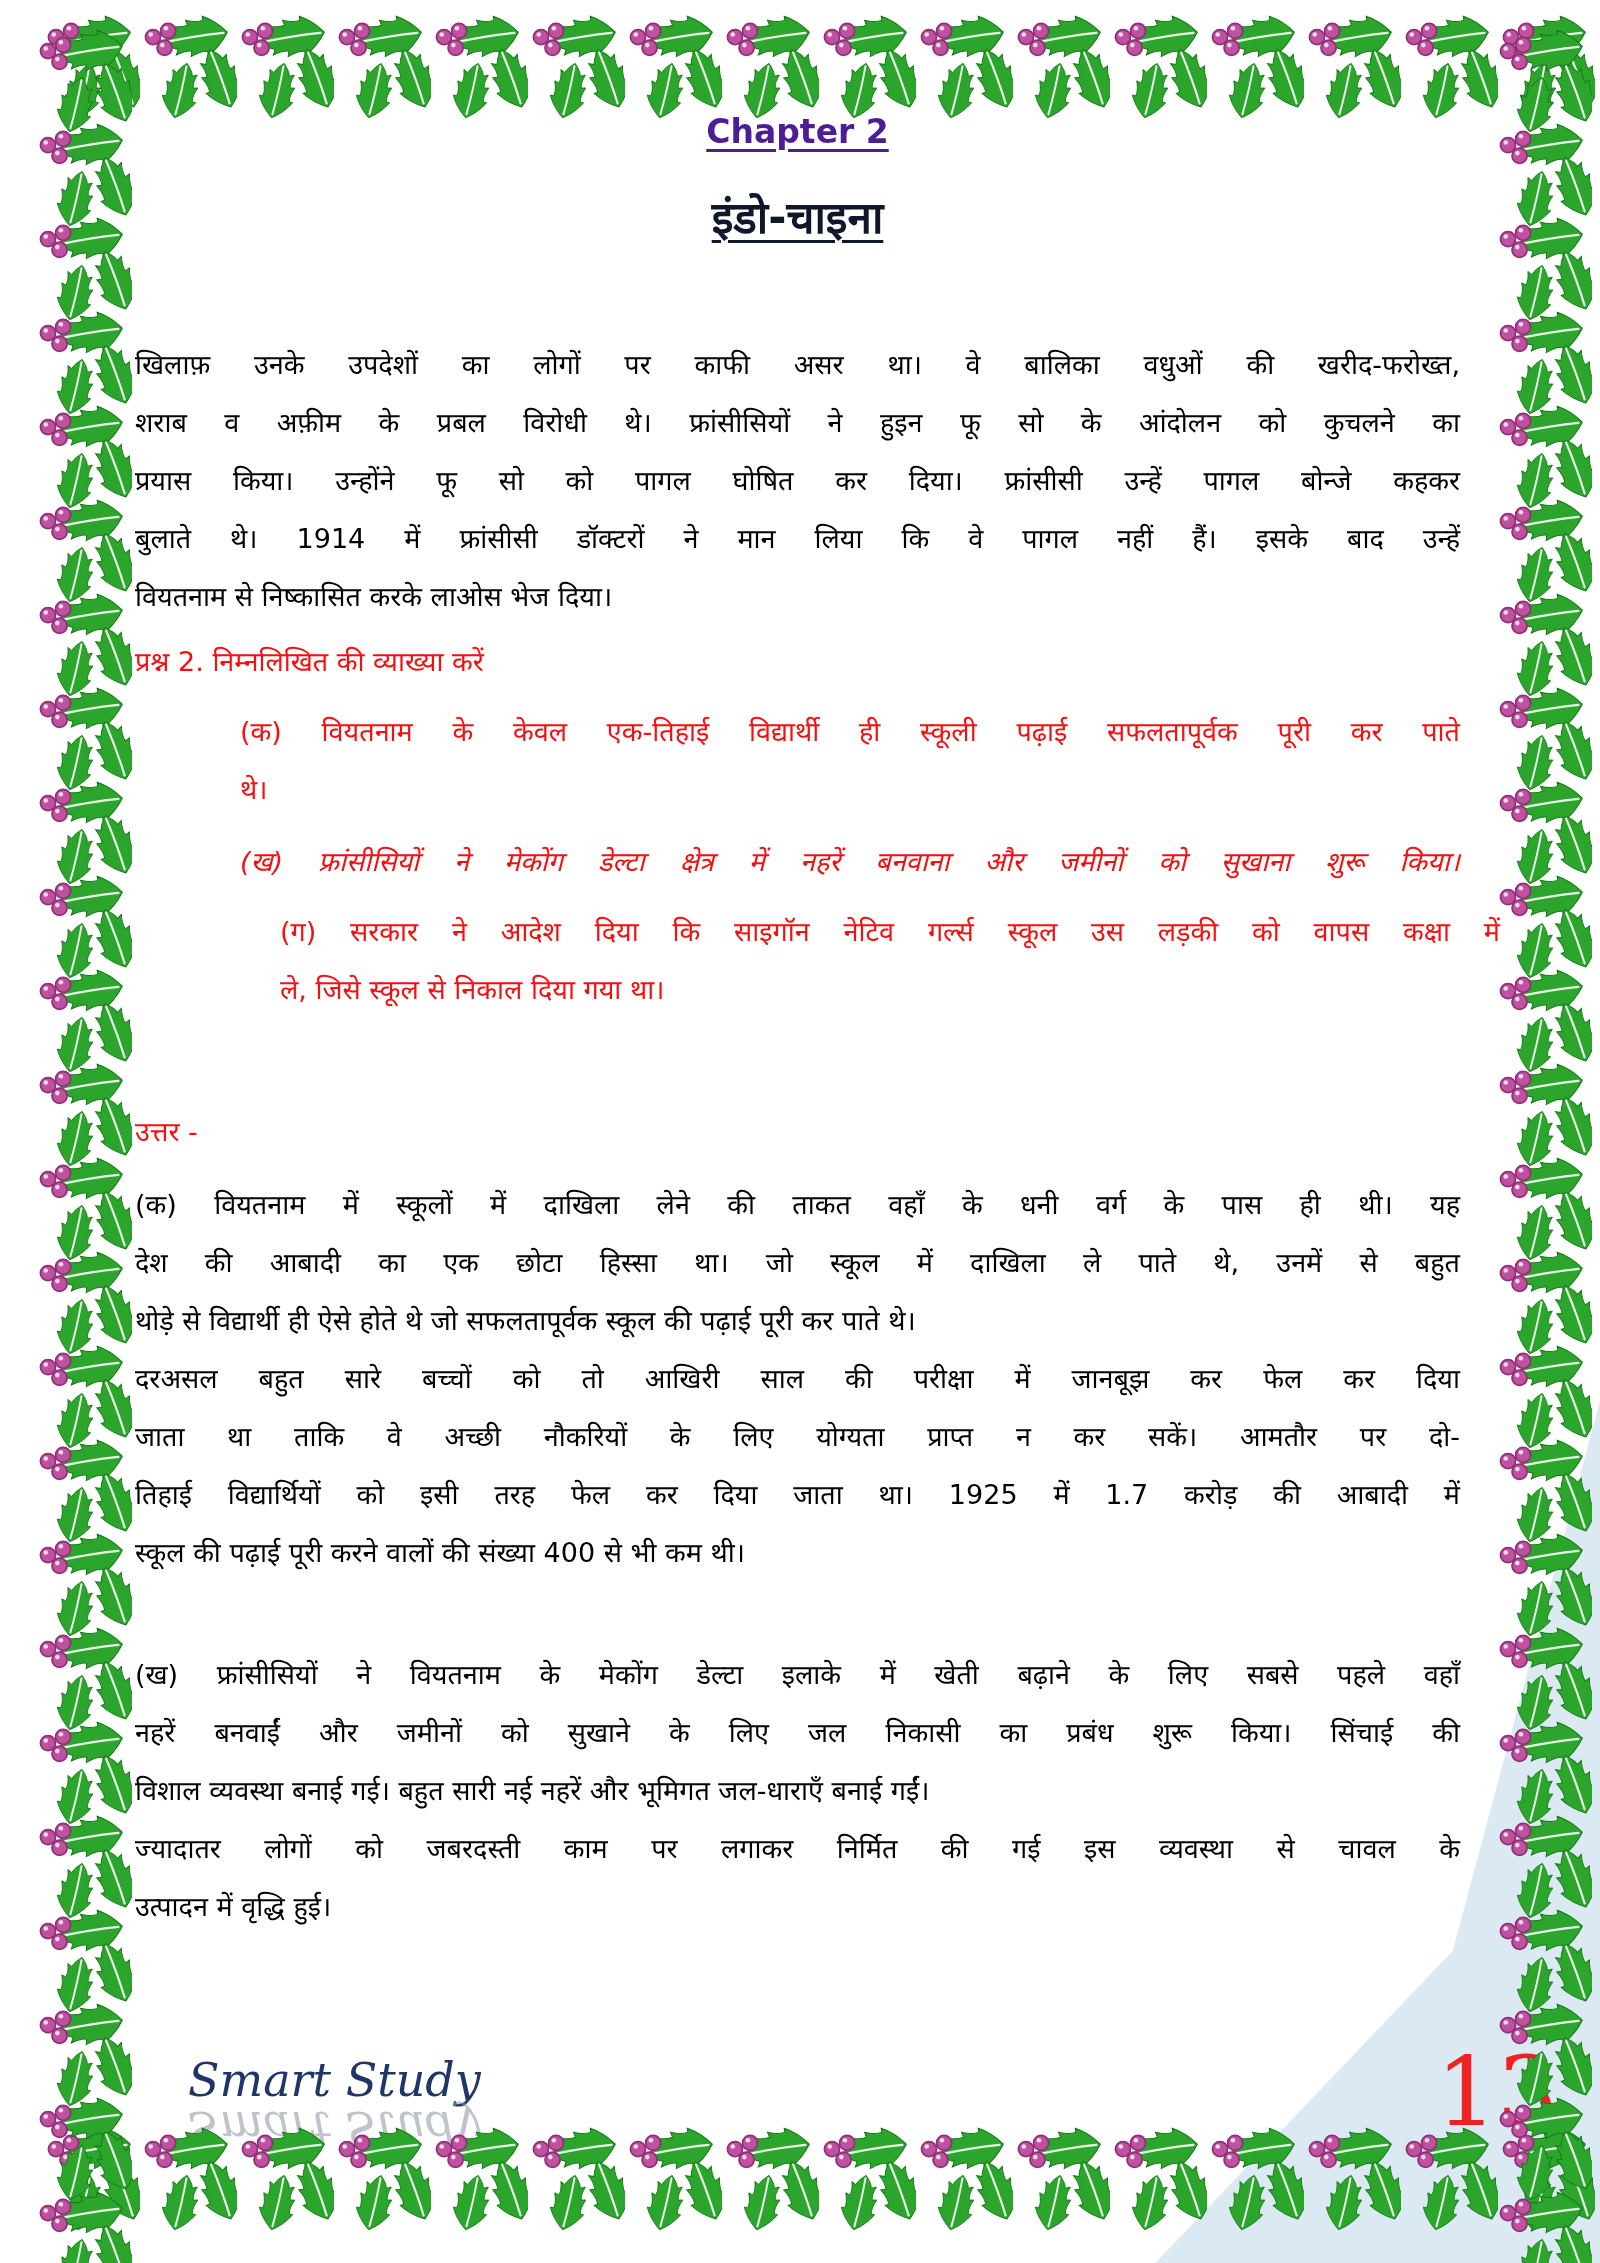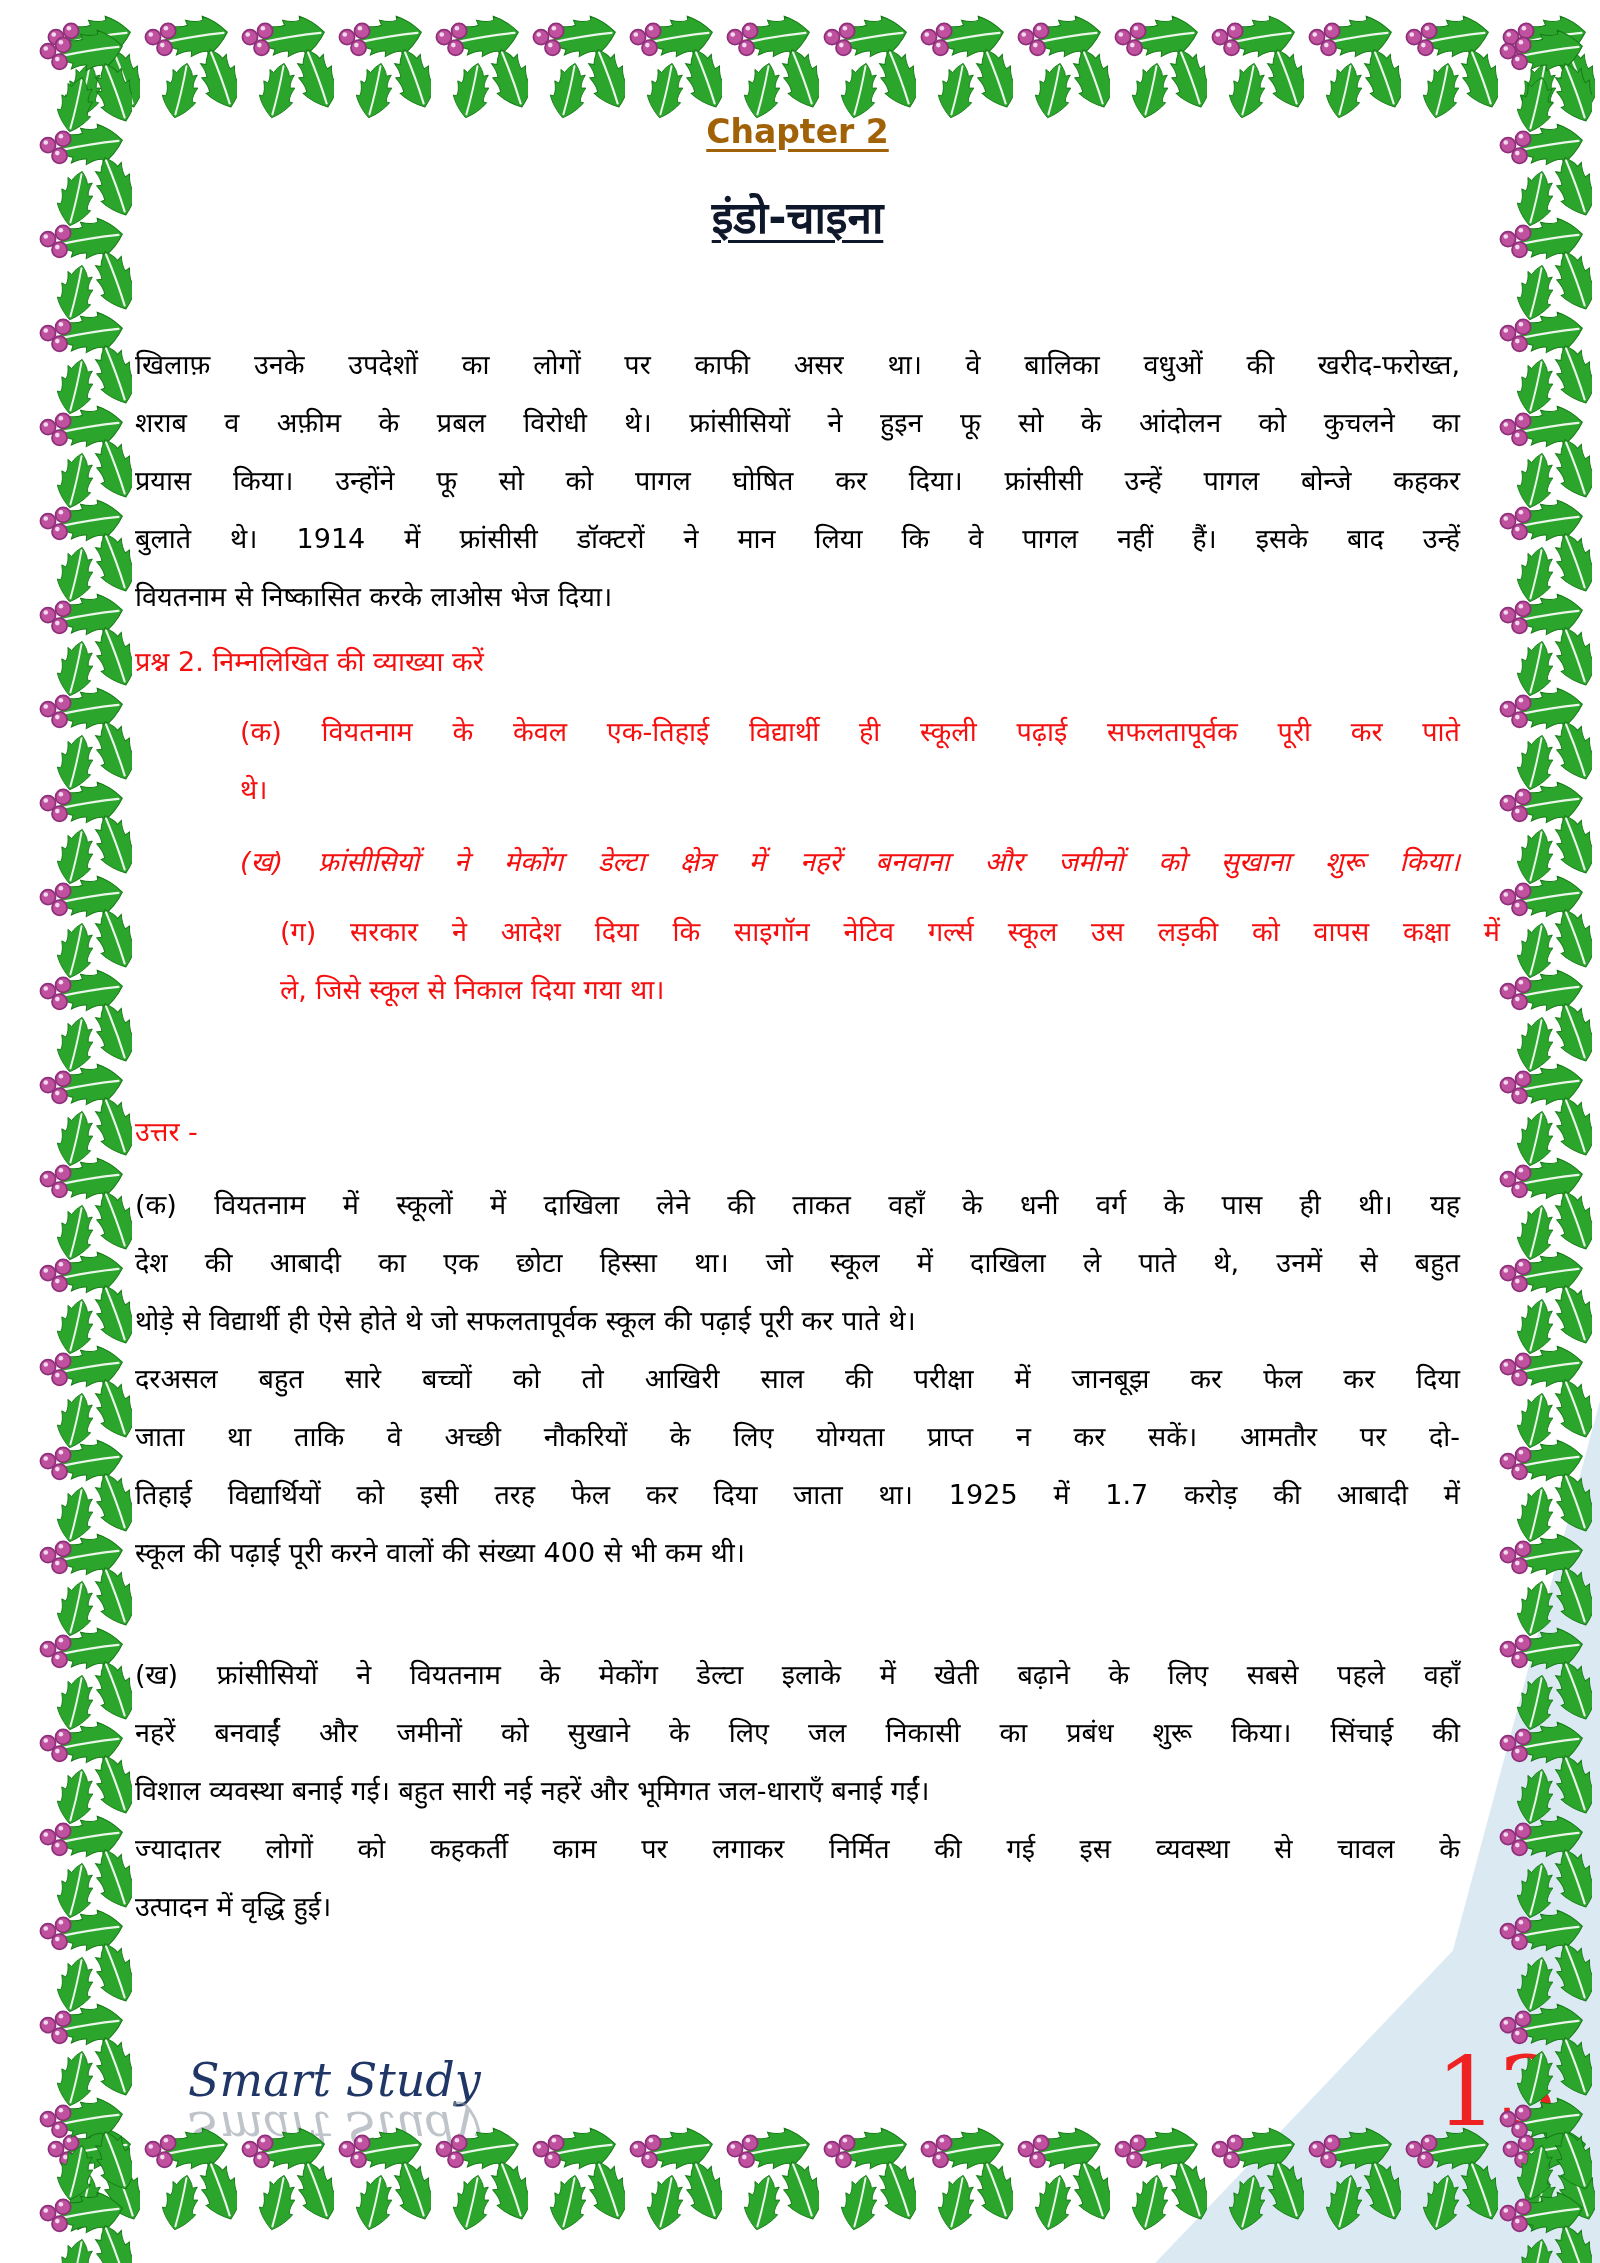--- a/index.html
+++ b/index.html
@@ -16,21 +16,21 @@
     background:#dbe9f3;
     clip-path:polygon(100% 61.9%, 100% 100%, 72.2% 100%, 90.8% 86.2%);
     z-index:0;
   }
   
   .holly{position:absolute;width:104px;height:112px;z-index:3;}
   #svg-defs{position:absolute;width:0;height:0;overflow:hidden;}
   
   .chapter{
     position:absolute;left:135px;width:1325px;top:112px;
-    text-align:center;font-size:33px;font-weight:bold;color:#a16207;
+    text-align:center;font-size:33px;font-weight:bold;color:#4c1d95;
     text-decoration:underline;text-decoration-thickness:3px;text-underline-offset:6px;
     z-index:2;
   }
   .doc-title{
     position:absolute;left:135px;width:1325px;top:186px;
     text-align:center;font-size:44px;font-weight:bold;color:#0f172a;
     text-decoration:underline;text-decoration-thickness:3px;text-underline-offset:7px;
     z-index:2;
   }
   
@@ -607,21 +607,21 @@
     <div class="ln j">दरअसल बहुत सारे बच्चों को तो आखिरी साल की परीक्षा में जानबूझ कर फेल कर दिया</div>
     <div class="ln j">जाता था ताकि वे अच्छी नौकरियों के लिए योग्यता प्राप्त न कर सकें। आमतौर पर दो-</div>
     <div class="ln j">तिहाई विद्यार्थियों को इसी तरह फेल कर दिया जाता था। 1925 में 1.7 करोड़ की आबादी में</div>
     <div class="ln">स्कूल की पढ़ाई पूरी करने वालों की संख्या 400 से भी कम थी।</div>
   </div>
 
   <div class="block" style="top:1646px;">
     <div class="ln j">(ख) फ्रांसीसियों ने वियतनाम के मेकोंग डेल्टा इलाके में खेती बढ़ाने के लिए सबसे पहले वहाँ</div>
     <div class="ln j">नहरें बनवाईं और जमीनों को सुखाने के लिए जल निकासी का प्रबंध शुरू किया। सिंचाई की</div>
     <div class="ln">विशाल व्यवस्था बनाई गई। बहुत सारी नई नहरें और भूमिगत जल-धाराएँ बनाई गईं।</div>
-    <div class="ln j">ज्यादातर लोगों को कहकर्ती काम पर लगाकर निर्मित की गई इस व्यवस्था से चावल के</div>
+    <div class="ln j">ज्यादातर लोगों को जबरदस्ती काम पर लगाकर निर्मित की गई इस व्यवस्था से चावल के</div>
     <div class="ln">उत्पादन में वृद्धि हुई।</div>
   </div>
 
   <div id="watermark">
     <span>Smart Study</span>
     <span class="reflection">Smart Study</span>
   </div>
 
   <div id="page-number">13</div>
 

